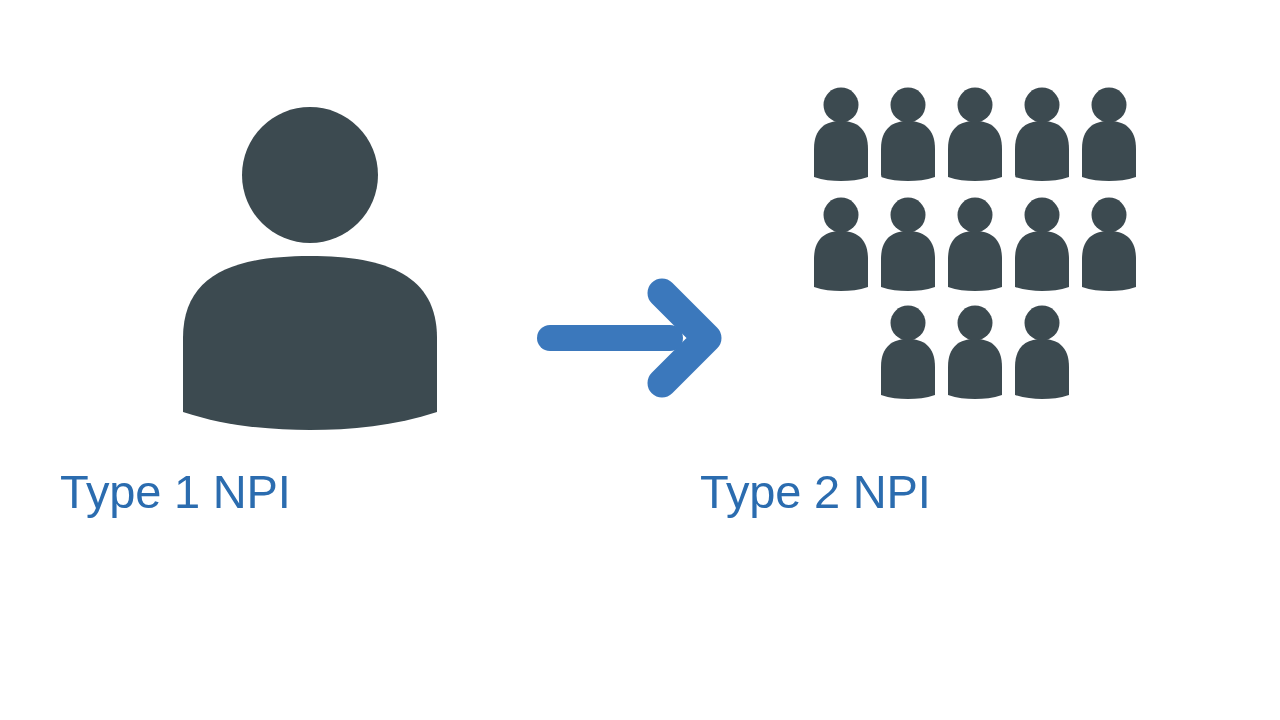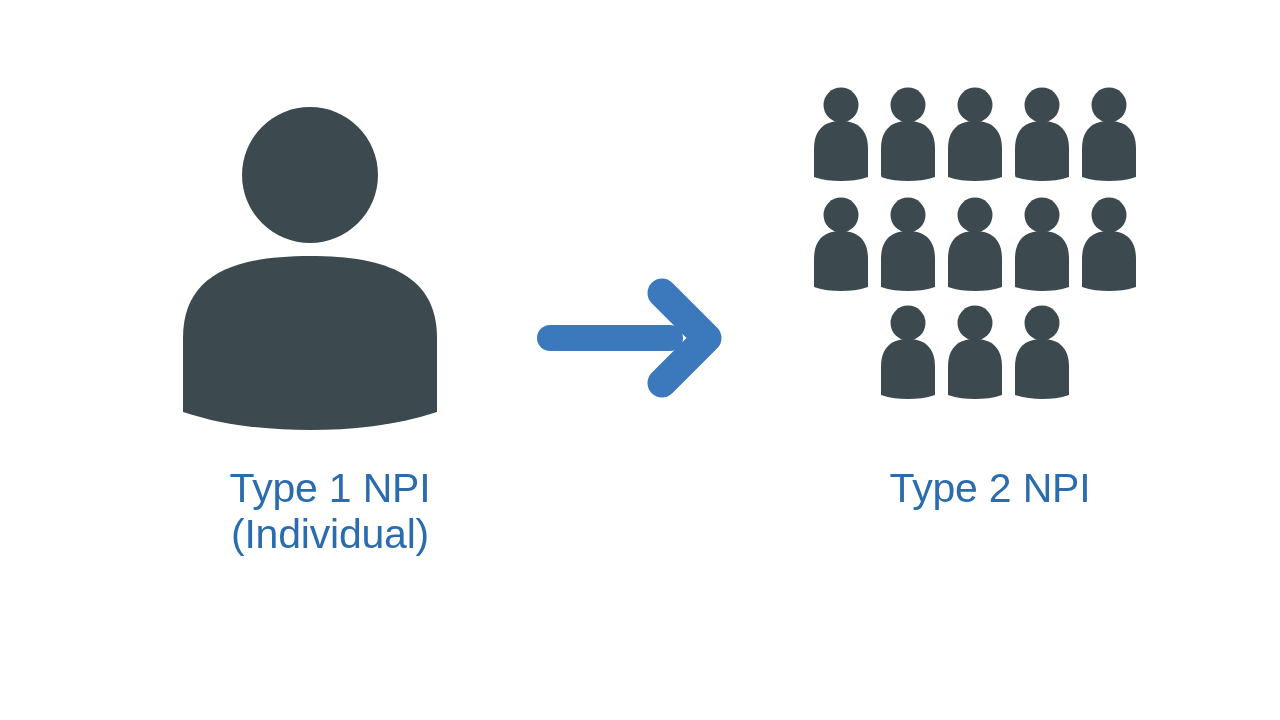--- a/index.html
+++ b/index.html
@@ -43,23 +43,23 @@
   
   #organization-panel {
     left: 780px;
     top: 85px;
     width: 430px;
     height: 345px;
   }
   
   .caption {
     position: absolute;
-    text-align: center;
+    text-align: left;
     color: #2B6CAF;
-    font-size: 41px;
+    font-size: 47px;
     line-height: 1.12;
     font-weight: 400;
     letter-spacing: -0.2px;
     white-space: nowrap;
   }
   #caption-individual {
     left: 60px;
     top: 466px;
     width: 540px;
   }
@@ -164,20 +164,19 @@
         <g stroke="#FFFFFF" stroke-width="5" fill="none">
           <path d="M 161 314 C 167 322 167 300 161 310"></path>
           <path d="M 228 314 C 234 322 234 300 228 310"></path>
         </g>
       </g>
     </svg>
   </div>
 
   <div class="caption" id="caption-individual">
     <span class="caption-line">Type 1 NPI</span>
-    <span class="caption-line">(Individual)</span>
   </div>
 
   <div class="caption" id="caption-organization">
     <span class="caption-line">Type 2 NPI</span>
   </div>
 
 </div>
 
 </body></html>

